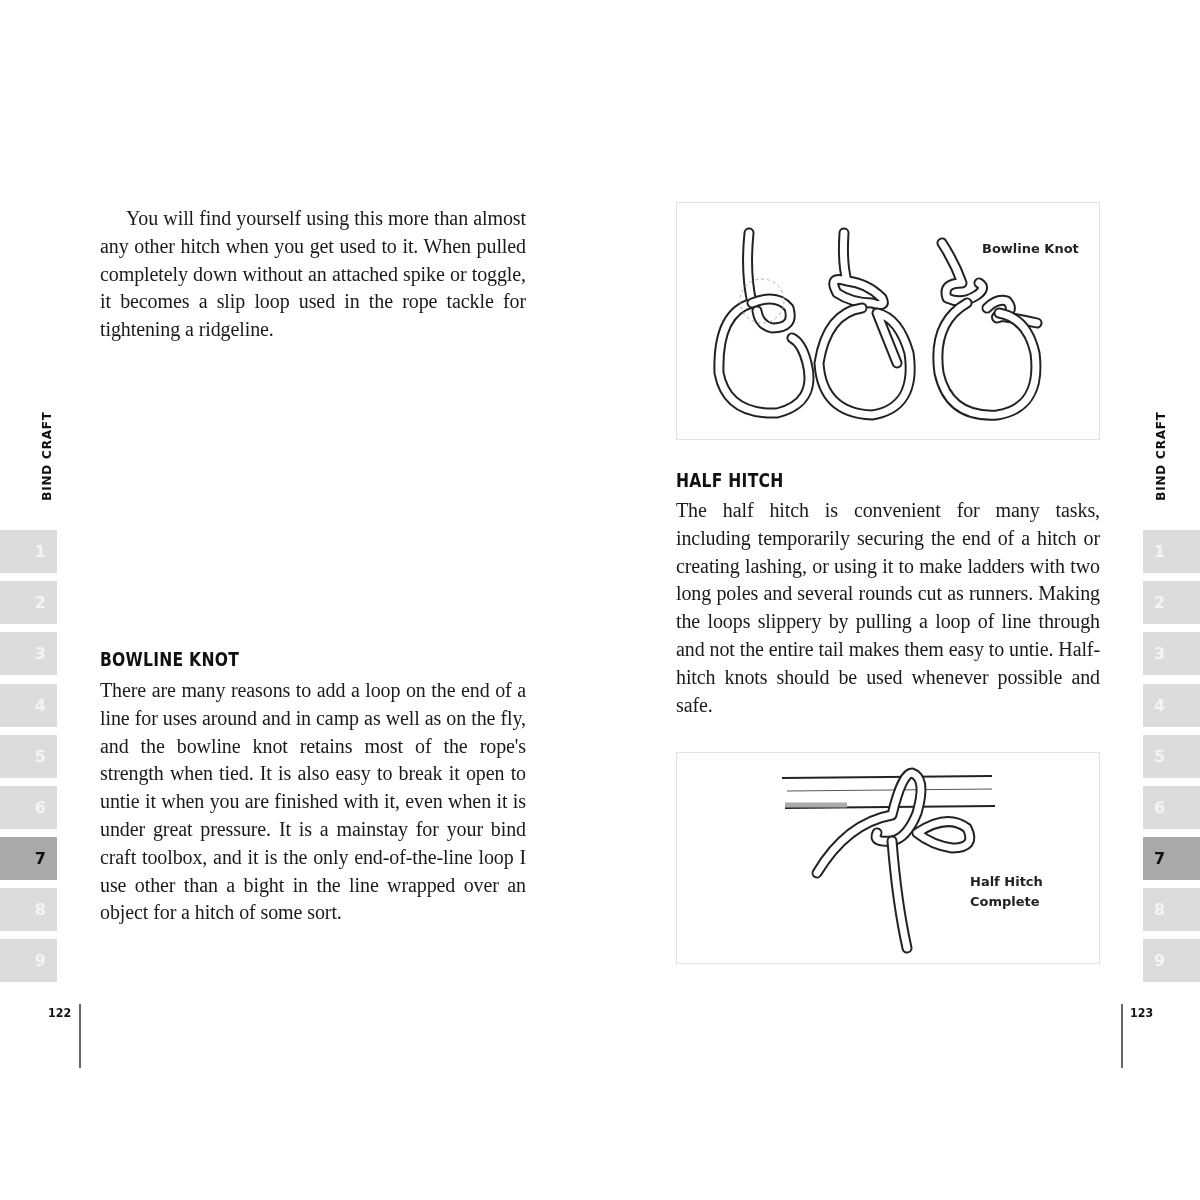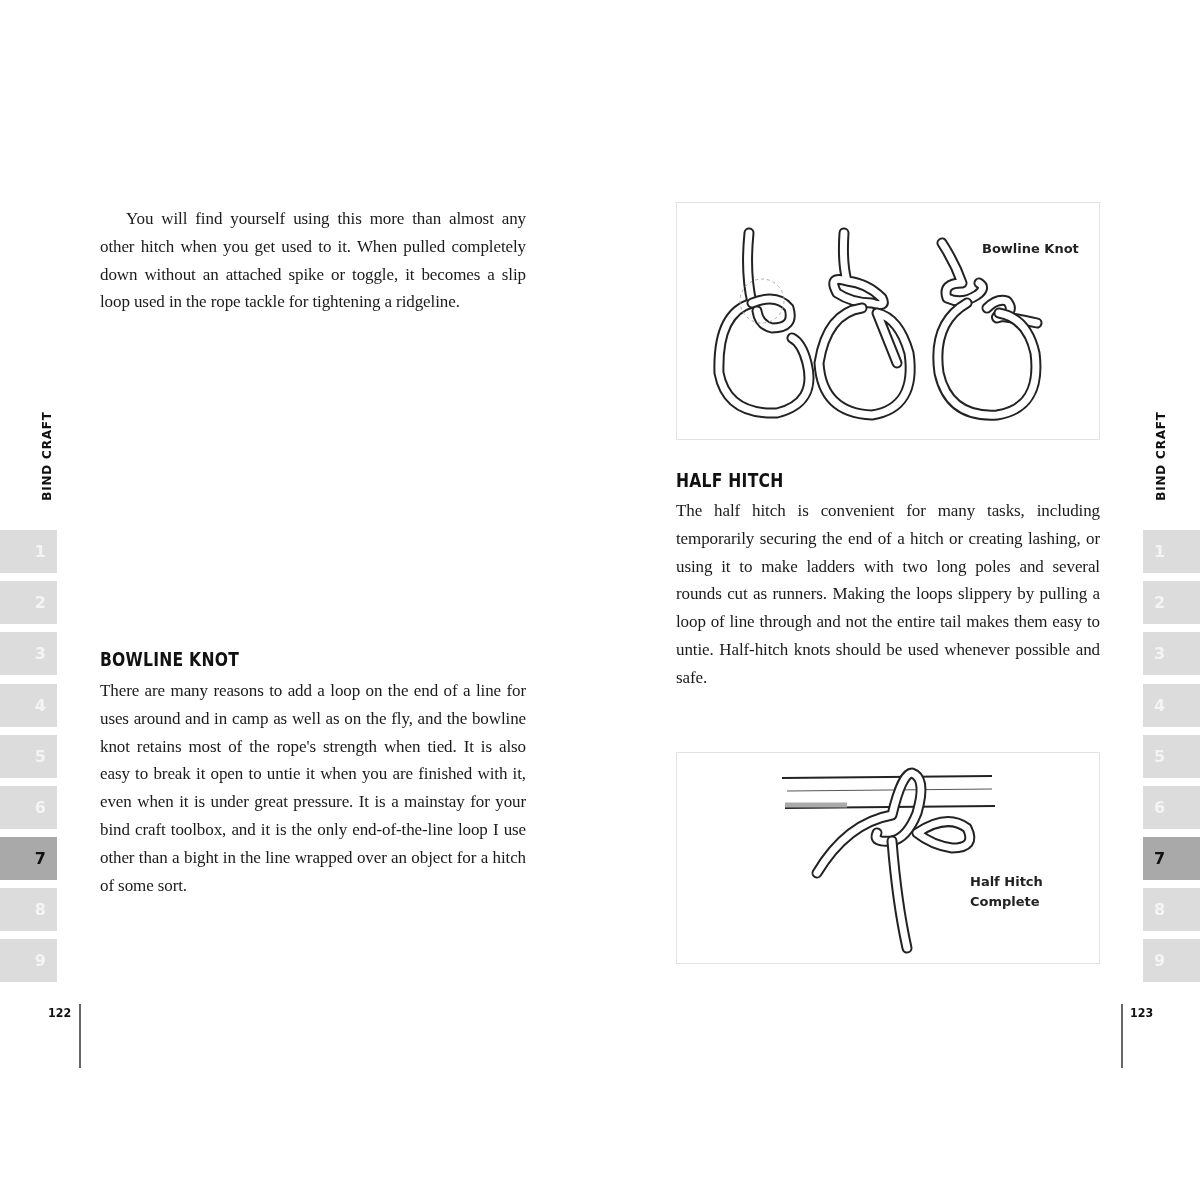--- a/index.html
+++ b/index.html
@@ -5,21 +5,21 @@
   html, body { margin: 0; padding: 0; }
   body {
     width: 1200px; height: 1200px; background: #ffffff; position: relative; overflow: hidden;
     font-family: "Liberation Serif", "DejaVu Serif", serif; color: #1a1a1a;
   }
   .page { position: absolute; top: 0; height: 1200px; }
   .page.left { left: 0; width: 600px; }
   .page.right { left: 600px; width: 600px; }
 
   .body-text {
-    position: absolute; font-size: 17px; line-height: 27.8px; text-align: justify;
+    position: absolute; font-size: 20px; line-height: 27.8px; text-align: justify;
     letter-spacing: -0.1px; margin: 0;
   }
   .body-text.indent { text-indent: 26px; }
   .heading {
     position: absolute; margin: 0;
     font-family: "DejaVu Sans", "Liberation Sans", sans-serif; font-weight: bold;
     font-size: 19px; letter-spacing: 0.3px; transform: scaleX(0.82); transform-origin: left center;
     color: #111;
   }
 

